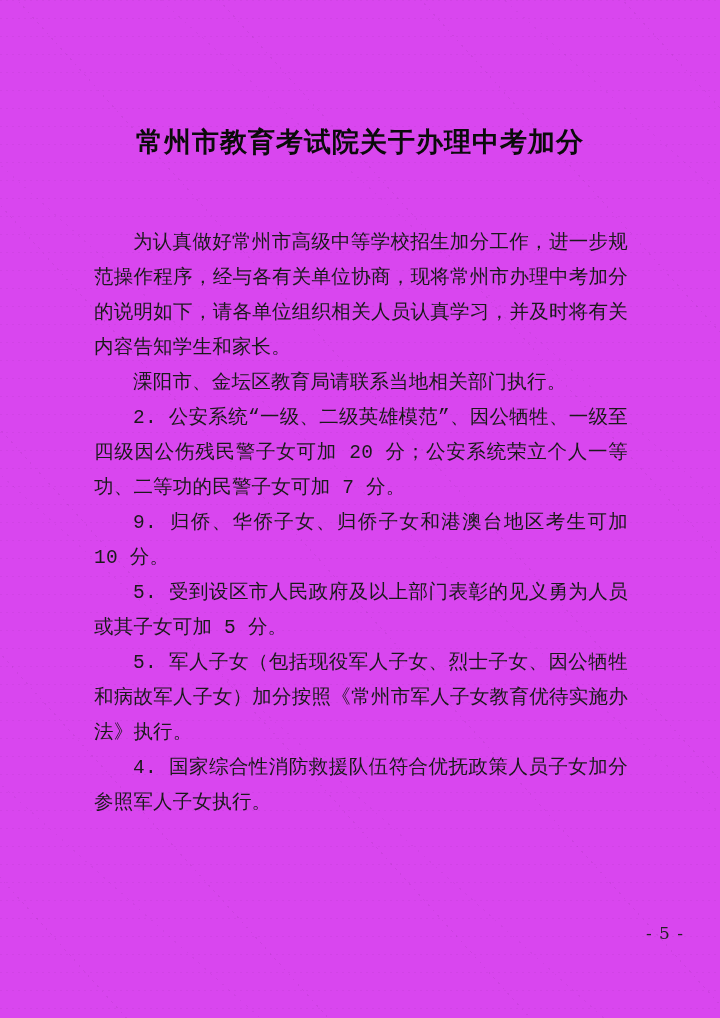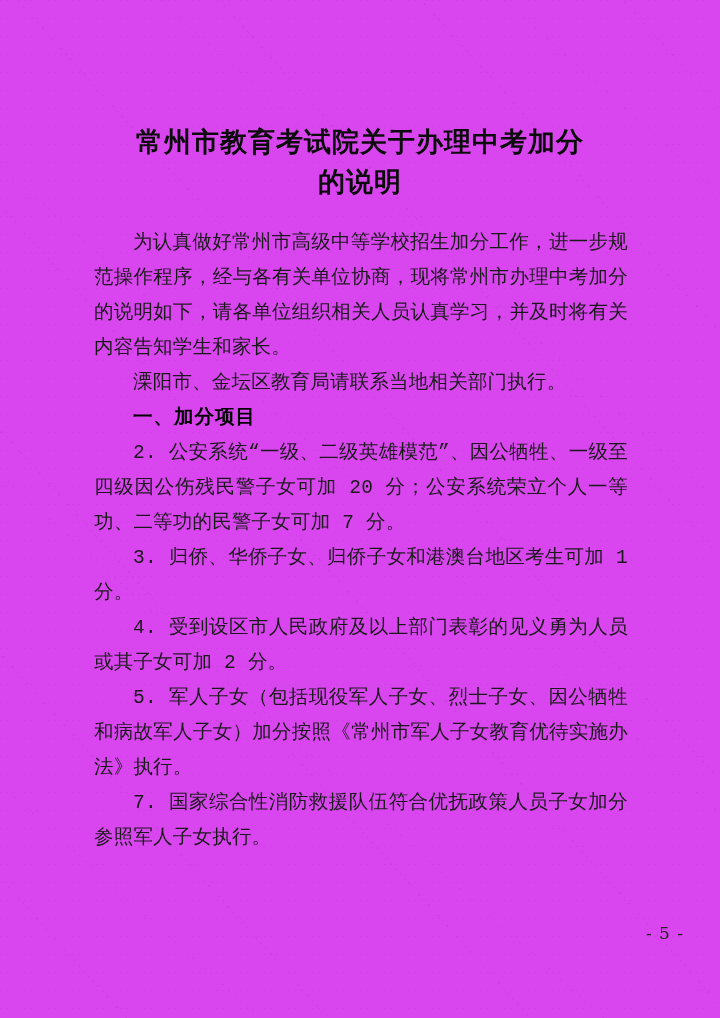--- a/index.html
+++ b/index.html
@@ -148,30 +148,28 @@
 <div class="page">
 
   <div class="scan-lines-h"></div>
   <div class="scan-lines-diag"></div>
   <div class="scan-lines-diag2"></div>
 
   <div class="content">
 
     <h1 class="doc-title">
       <span class="tline">常州市教育考试院关于办理中考加分</span>
-      <span class="tline">的说明</span>
     </h1>
 
     <div class="body-block">
       <p class="para indent">为认真做好常州市高级中等学校招生加分工作，进一步规范操作程序，经与各有关单位协商，现将常州市办理中考加分的说明如下，请各单位组织相关人员认真学习，并及时将有关内容告知学生和家长。</p>
       <p class="para indent">溧阳市、金坛区教育局请联系当地相关部门执行。</p>
-      <p class="para heading">一、加分项目</p>
       <p class="para indent">2. 公安系统“一级、二级英雄模范”、因公牺牲、一级至四级因公伤残民警子女可加 20 分；公安系统荣立个人一等功、二等功的民警子女可加 7 分。</p>
-      <p class="para indent">3. 归侨、华侨子女、归侨子女和港澳台地区考生可加 1 分。</p>
-      <p class="para indent">4. 受到设区市人民政府及以上部门表彰的见义勇为人员或其子女可加 2 分。</p>
+      <p class="para indent">9. 归侨、华侨子女、归侨子女和港澳台地区考生可加 10 分。</p>
+      <p class="para indent">5. 受到设区市人民政府及以上部门表彰的见义勇为人员或其子女可加 5 分。</p>
       <p class="para indent">5. 军人子女（包括现役军人子女、烈士子女、因公牺牲和病故军人子女）加分按照《常州市军人子女教育优待实施办法》执行。</p>
-      <p class="para indent">7. 国家综合性消防救援队伍符合优抚政策人员子女加分参照军人子女执行。</p>
+      <p class="para indent">4. 国家综合性消防救援队伍符合优抚政策人员子女加分参照军人子女执行。</p>
     </div>
 
     <div class="page-number">- 5 -</div>
 
   </div>
 </div>
 
 </body></html>

